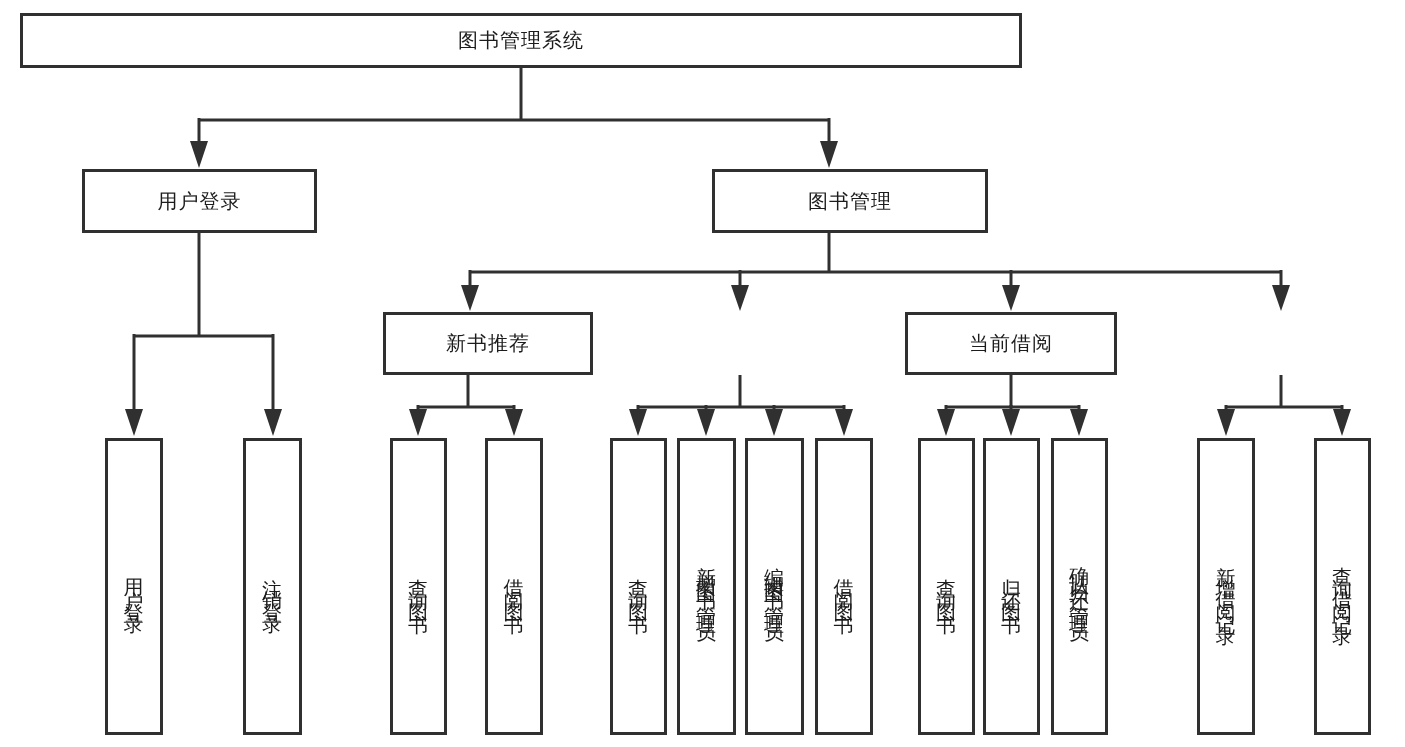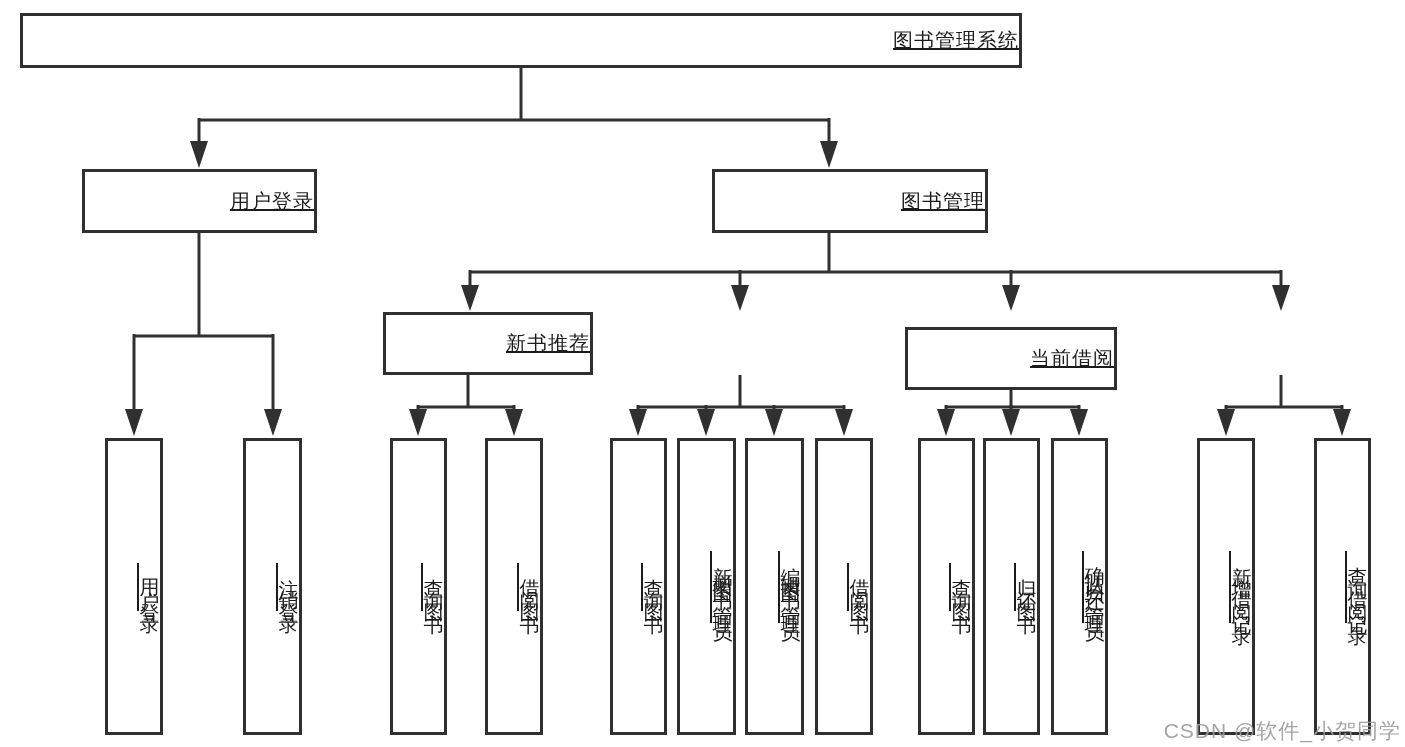--- a/index.html
+++ b/index.html
@@ -17,25 +17,24 @@
     overflow:hidden;
   }
   .connectors{position:absolute;left:0;top:0;width:1405px;height:747px;}
   .connectors path.ln{stroke:var(--line-color);stroke-width:3;fill:none;}
   .connectors path.arrow{fill:var(--line-color);stroke:none;}
   .node{
     position:absolute;
     box-sizing:border-box;
     background:var(--box-bg);
     border:3px solid var(--line-color);
-    display:flex;align-items:center;justify-content:flex-end;
+    display:flex;align-items:center;justify-content:center;
     color:var(--text-color);
     font-size:20px;
     letter-spacing:1px;
-    text-decoration:underline;
   }
   .lvl-root{left:20px;top:13px;width:1002px;height:55px;}
   .lvl2{top:169px;height:64px;}
   .lvl3{top:312px;height:63px;}
   .leaf{top:438px;height:297px;}
   .vtext{
     writing-mode:vertical-rl;
     text-orientation:mixed;
     font-size:20px;
     letter-spacing:12px;
@@ -135,21 +134,21 @@
   <div class="node lvl2" style="left:82px;width:235px;">
     <span>用户登录</span>
   </div>
   <div class="node lvl2" style="left:712px;width:276px;">
     <span>图书管理</span>
   </div>
 
   <div class="node lvl3" style="left:383px;width:210px;">
     <span>新书推荐</span>
   </div>
-  <div class="node lvl3" style="left:905px;width:212px;margin-top:15px;">
+  <div class="node lvl3" style="left:905px;width:212px;">
     <span>当前借阅</span>
   </div>
 
   <div class="node leaf" style="left:105px;width:58px;">
     <span class="vtext">用户登录</span>
   </div>
   <div class="node leaf" style="left:243px;width:59px;">
     <span class="vtext">注销登录</span>
   </div>
 
@@ -183,15 +182,14 @@
     <span class="vtext dense">确认归还（管理员）</span>
   </div>
 
   <div class="node leaf" style="left:1197px;width:58px;">
     <span class="vtext">新增借阅记录</span>
   </div>
   <div class="node leaf" style="left:1314px;width:57px;">
     <span class="vtext">查询借阅记录</span>
   </div>
 
-  <div class="watermark">CSDN @软件_小贺同学</div>
 
 </div>
 
 </body></html>

